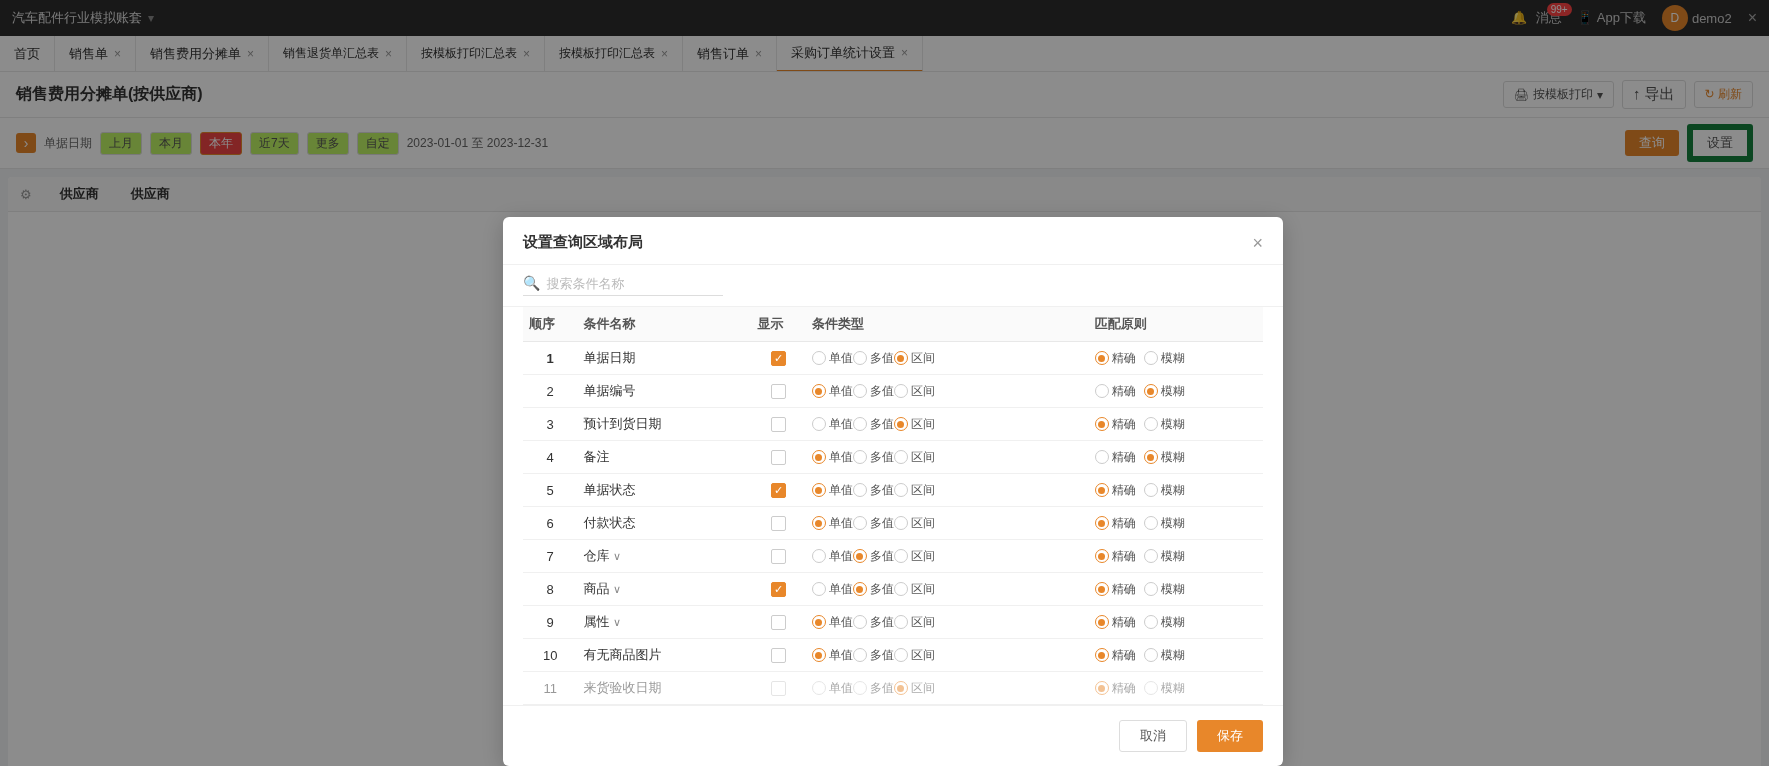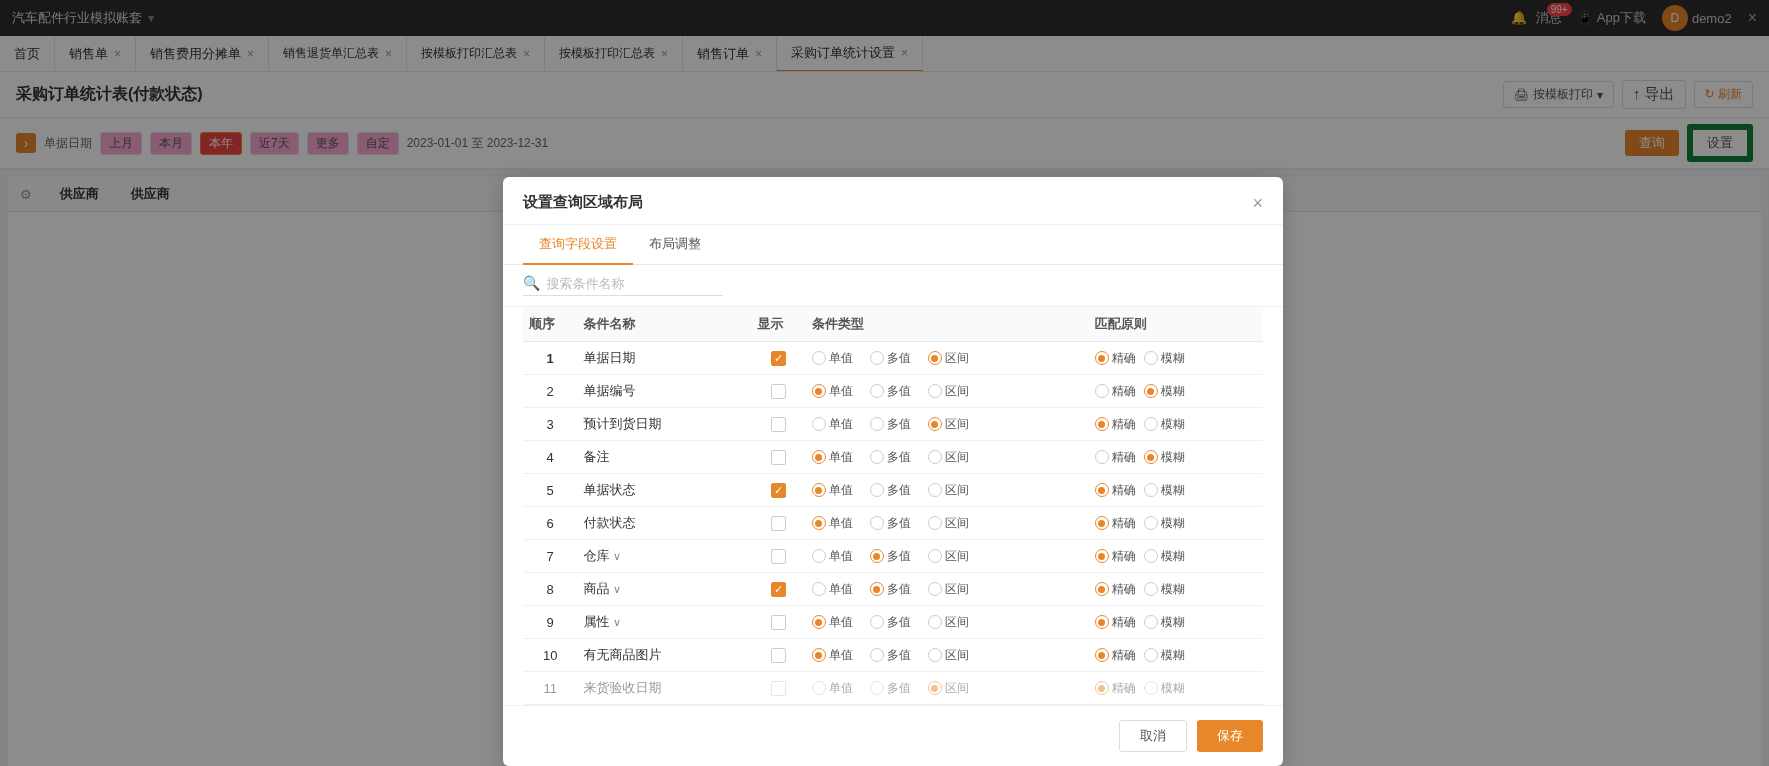--- a/index.html
+++ b/index.html
@@ -66,21 +66,21 @@
     .filter-bar {
       background: #fff;
       padding: 6px 16px;
       display: flex;
       align-items: center;
       gap: 8px;
       border-bottom: 1px solid #e8e8e8;
     }
     .filter-toggle { background: #e8872a; border: none; width: 20px; height: 20px; border-radius: 3px; color: #fff; cursor: pointer; display: flex; align-items: center; justify-content: center; font-size: 14px; }
     .filter-date-label { font-size: 12px; color: #666; }
-    .date-btn { padding: 2px 8px; border: 1px solid #ddd; border-radius: 3px; background: #f9a8d4; cursor: pointer; font-size: 12px; color: #555; }
+    .date-btn { padding: 2px 8px; border: 1px solid #ddd; border-radius: 3px; background: #bef264; cursor: pointer; font-size: 12px; color: #555; }
     .date-btn.active { background: #e8872a; color: #fff; border-color: #e8872a; }
     .date-range { font-size: 12px; color: #666; }
 
     
     .main-content {
       background: #f0f2f5;
       padding: 8px;
       height: calc(100vh - 140px);
     }
     .table-container {
@@ -227,21 +227,21 @@
     .cb.checked::after {
       content: '✓';
       color: #fff;
       font-size: 11px;
     }
 
     
     .radio-group {
       display: flex;
       align-items: center;
-      gap: 17px;
+      gap: 0;
     }
     .radio-item {
       display: flex;
       align-items: center;
       gap: 3px;
       cursor: pointer;
       white-space: nowrap;
     }
     .radio-circle {
       width: 14px;
@@ -363,21 +363,21 @@
     <span>销售订单</span>
     <span class="tab-close">×</span>
   </div>
   <div class="tab-item active">
     <span>采购订单统计设置</span>
     <span class="tab-close">×</span>
   </div>
 </div>
 
 <div class="page-header">
-  <div class="page-title">采购订单统计表(付款状态)</div>
+  <div class="page-title">销售费用分摊单(按供应商)</div>
   <div class="header-actions">
     <button class="btn-print">
       <span>🖨</span>
       <span>按模板打印</span>
       <span>▾</span>
     </button>
     <button class="btn-export">
       <span>↑</span>
       <span>导出</span>
     </button>
@@ -414,28 +414,20 @@
 </div>
 
 <div class="overlay">
   <div class="dialog">
 
     <div class="dialog-header">
       <span class="dialog-title">设置查询区域布局</span>
       <span class="dialog-close">×</span>
     </div>
 
-    <div class="dialog-tabs">
-      <div class="dialog-tab active">
-        <span>查询字段设置</span>
-      </div>
-      <div class="dialog-tab">
-        <span>布局调整</span>
-      </div>
-    </div>
 
     <div class="dialog-search">
       <div class="search-box">
         <span class="search-icon">🔍</span>
         <input class="search-input" type="text" placeholder="搜索条件名称" style="">
       </div>
     </div>
 
     <div class="dialog-body">
       <table class="config-table">

